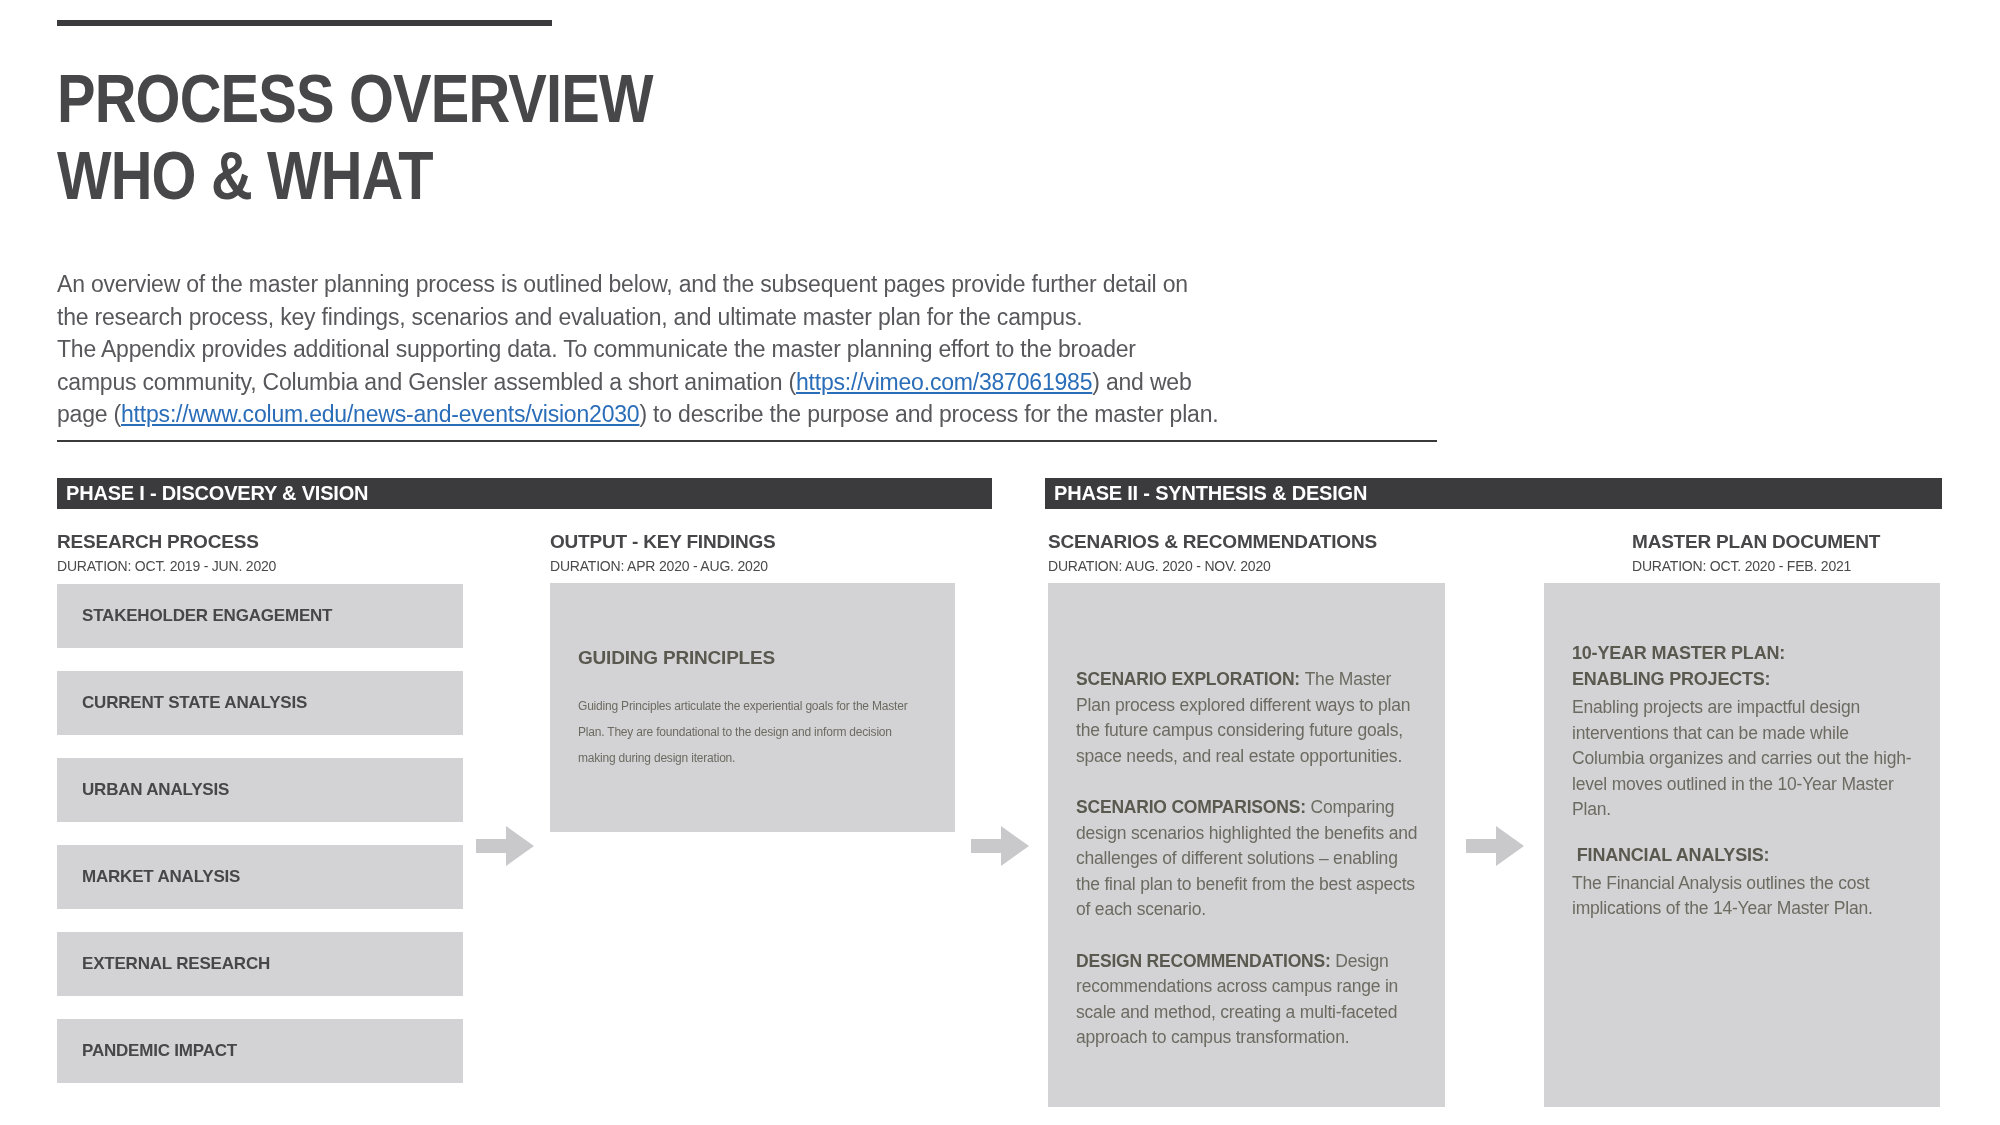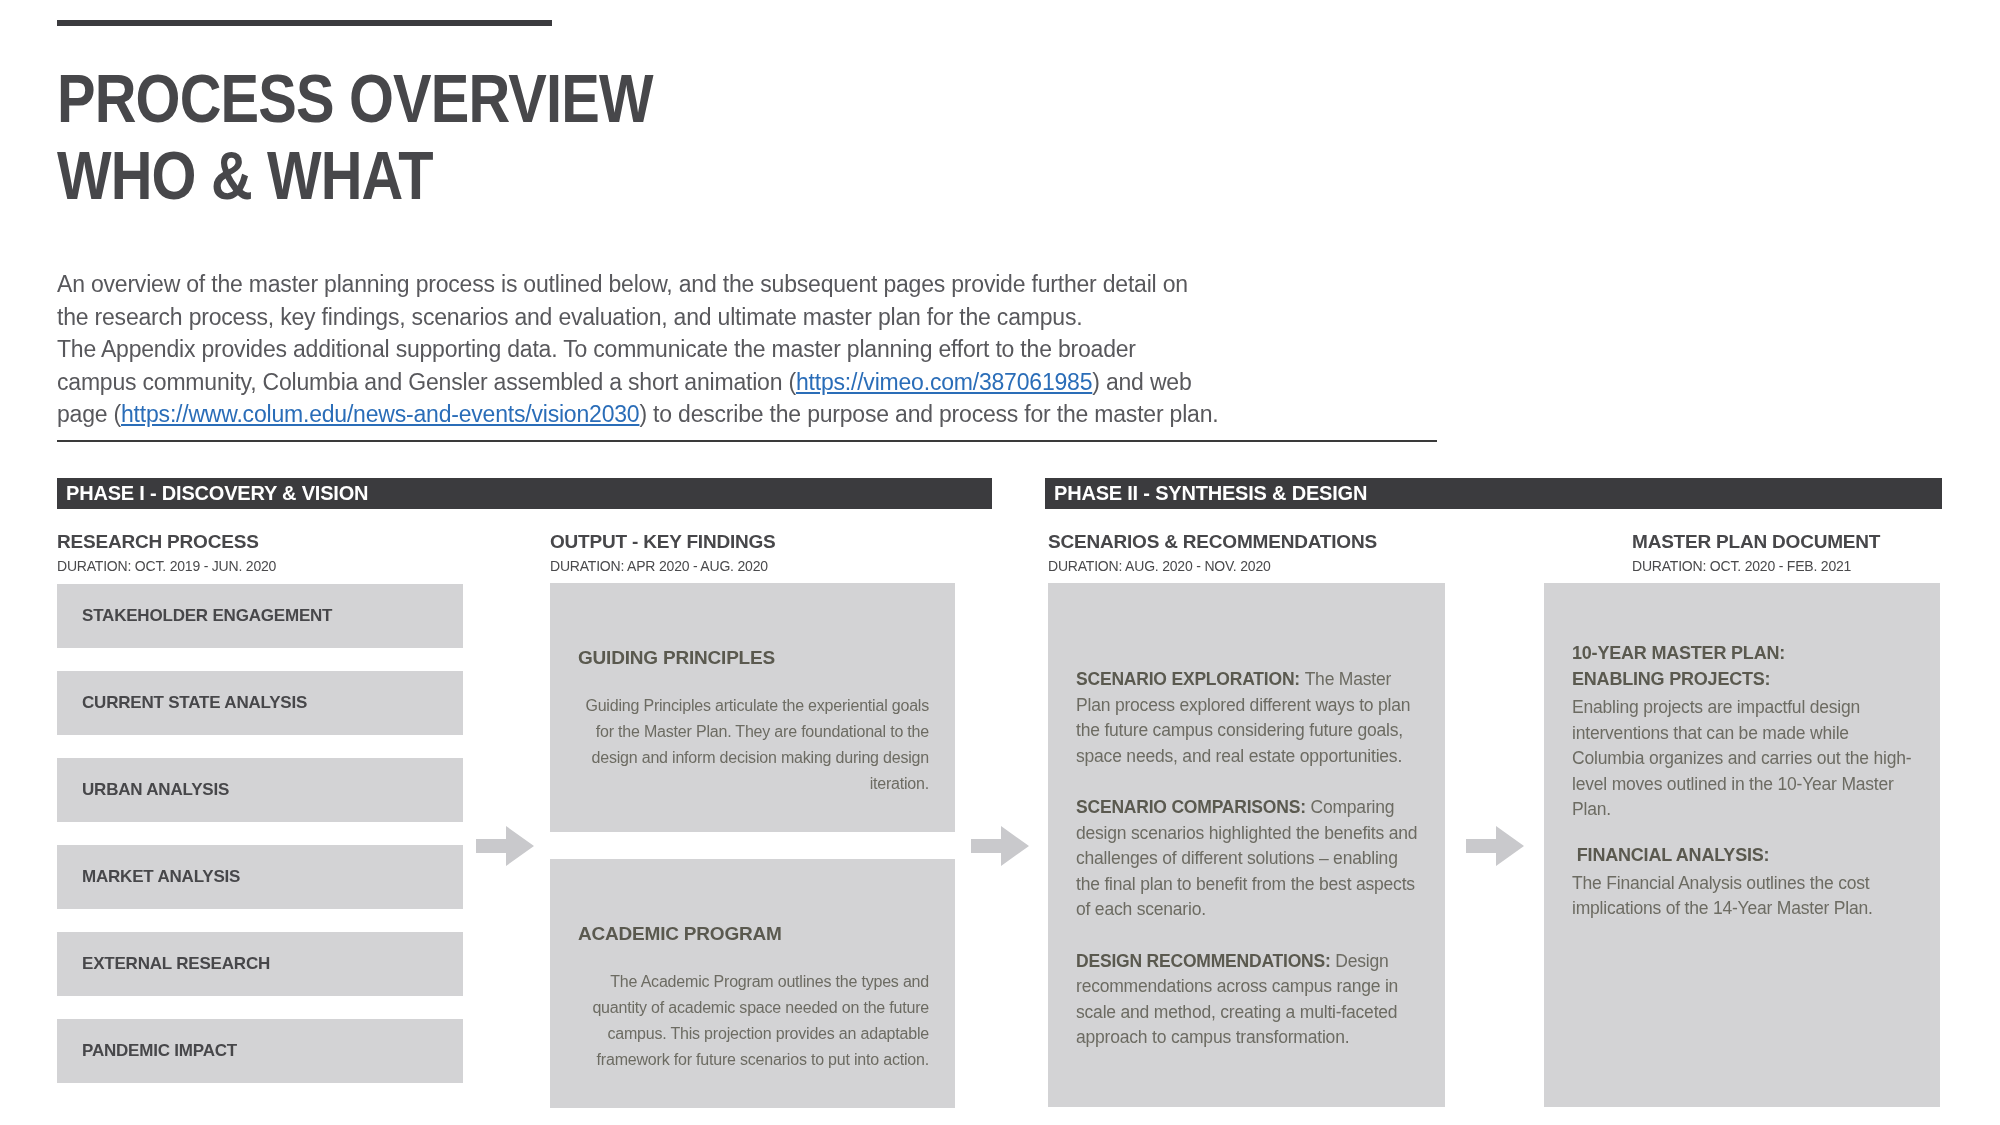--- a/index.html
+++ b/index.html
@@ -47,21 +47,21 @@
     background:var(--box-gray);height:64px;margin-bottom:23px;
     display:flex;align-items:center;padding-left:25px;box-sizing:border-box;
   }
   .item-box span{font-size:17px;font-weight:bold;color:var(--box-label);letter-spacing:-0.2px;}
   .col2-cards{position:absolute;left:550px;top:583px;width:405px;}
   .card{
     background:var(--box-gray);height:249px;margin-bottom:27px;
     padding:64px 26px 0 28px;box-sizing:border-box;
   }
   .card h3{margin:0 0 24px 0;font-size:19px;color:var(--card-heading);letter-spacing:-0.2px;}
-  .card p{margin:0;font-size:16px;line-height:26px;color:var(--card-body);letter-spacing:-0.2px;text-align:right;}
+  .card p{margin:0;font-size:12px;line-height:26px;color:var(--card-body);letter-spacing:-0.2px;}
   .big-box{background:var(--box-gray);position:absolute;top:583px;height:524px;box-sizing:border-box;}
   .box3{left:1048px;width:397px;padding:84px 24px 0 28px;}
   .box4{left:1544px;width:396px;padding:60px 22px 0 28px;}
   .box3 p{margin:0 0 26px 0;font-size:17.5px;line-height:25.5px;color:var(--card-body);letter-spacing:-0.2px;}
   .box3 p b{color:var(--card-heading);}
   .box4 h3{margin:0 0 5px 0;font-size:18px;color:var(--card-heading);letter-spacing:-0.2px;white-space:pre;}
   .box4 p{margin:0 0 22px 0;font-size:17.5px;line-height:25.5px;color:var(--card-body);letter-spacing:-0.2px;}
   .arrow{position:absolute;top:824px;}
   .a1{left:476px;} .a2{left:971px;} .a3{left:1466px;}
 </style>
@@ -125,24 +125,20 @@
       <div class="item-box">
         <span>PANDEMIC IMPACT</span>
       </div>
     </div>
 
   <div class="col2-cards" id="col2-cards">
       <div class="card">
         <h3>GUIDING PRINCIPLES</h3>
         <p>Guiding Principles articulate the experiential goals for the Master Plan. They are foundational to the design and inform decision making during design iteration.</p>
       </div>
-      <div class="card">
-        <h3>ACADEMIC PROGRAM</h3>
-        <p>The Academic Program outlines the types and quantity of academic space needed on the future campus. This projection provides an adaptable framework for future scenarios to put into action.</p>
-      </div>
     </div>
 
   <div class="big-box box3" id="col3-box">
       <p><b>SCENARIO EXPLORATION: </b>The Master Plan process explored different ways to plan the future campus considering future goals, space needs, and real estate opportunities.</p>
       <p><b>SCENARIO COMPARISONS: </b>Comparing design scenarios highlighted the benefits and challenges of different solutions – enabling the final plan to benefit from the best aspects of each scenario.</p>
       <p><b>DESIGN RECOMMENDATIONS: </b>Design recommendations across campus range in scale and method, creating a multi-faceted approach to campus transformation.</p>
     </div>
 
   <div class="big-box box4" id="col4-box">
       <h3>10-YEAR MASTER PLAN:</h3>

